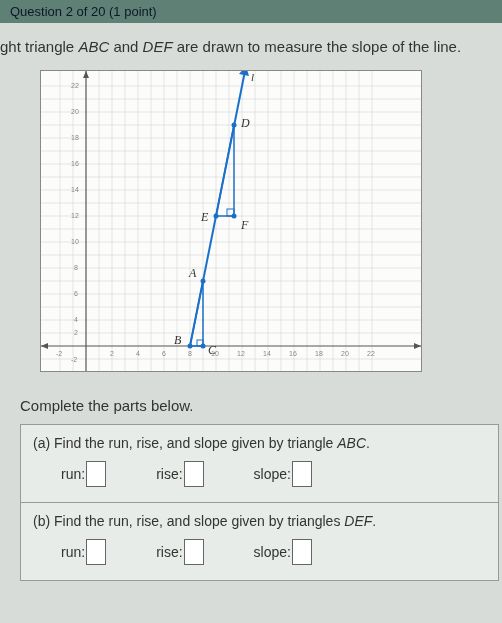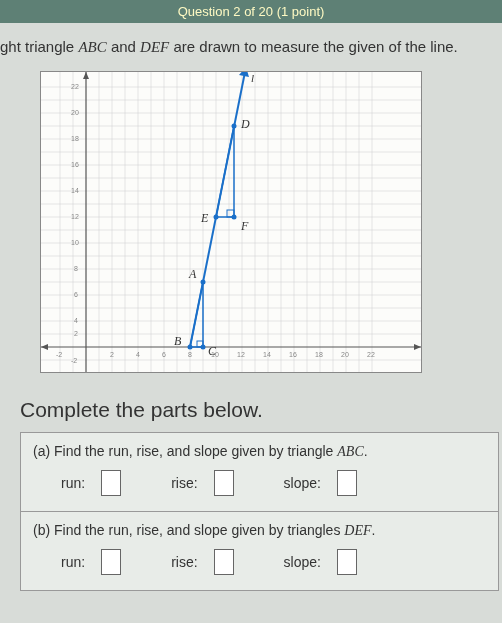--- a/index.html
+++ b/index.html
@@ -6,64 +6,63 @@
     margin: 0;
     padding: 0;
     font-family: Arial, sans-serif;
     background: #d8dcd8;
     width: 502px;
     font-size: 14px;
     color: #333;
   }
   .header-bar {
     background: #5e8075;
-    color: #fef9c3;
-    padding: 4px 0;
+    color: #0f172a;
+    padding: 4px 10px;
     font-size: 13px;
-    text-align: center;
   }
   .content {
     padding: 10px 0 10px 0;
   }
   .question-text {
     padding: 5px 10px 10px 0;
     font-size: 15px;
   }
-  .math-i { font-style: italic; font-family: Liberation Serif, serif; }
+  .math-i { font-style: italic; font-family: Liberation Sans, sans-serif; }
   .graph-container {
     margin: 5px 0 10px 40px;
     width: 380px;
     height: 300px;
     border: 1px solid #888;
     background: #fcfcfa;
     position: relative;
   }
   .instruction {
     padding: 15px 10px 10px 20px;
-    font-size: 21px;
+    font-size: 15px;
   }
   .part-box {
     border: 1px solid #999;
     margin: 0 3px 0 20px;
     background: #e8ece8;
   }
   .part-header {
     padding: 10px 12px;
     font-size: 14px;
   }
   .inputs-row {
     display: flex;
     gap: 50px;
     padding: 0 12px 15px 40px;
     align-items: center;
   }
   .input-group {
     display: flex;
     align-items: center;
-    gap: 16px;
+    gap: 1px;
   }
   .answer-box {
     display: inline-block;
     width: 18px;
     height: 24px;
     border: 1px solid #666;
     background: white;
     vertical-align: middle;
   }
   .divider {
@@ -82,21 +81,21 @@
 </head>
 <body>
 
 <div class="header-bar">
   <span>Question 2 of 20 (1 point)</span>
 </div>
 
 <div class="content">
 
   <div class="question-text">
-    <span>ght triangle </span><span class="math-i">ABC</span><span> and </span><span class="math-i">DEF</span><span> are drawn to measure the given of the line.</span>
+    <span>ght triangle </span><span class="math-i">ABC</span><span> and </span><span class="math-i">DEF</span><span> are drawn to measure the slope of the line.</span>
   </div>
 
   <div class="graph-container">
     <svg width="380" height="300" viewBox="0 0 380 300">
 
       <g>
 
         <line class="grid-line" x1="19" y1="0" x2="19" y2="300"></line>
         <line class="grid-line" x1="32" y1="0" x2="32" y2="300"></line>
         <line class="grid-line" x1="58" y1="0" x2="58" y2="300"></line>

